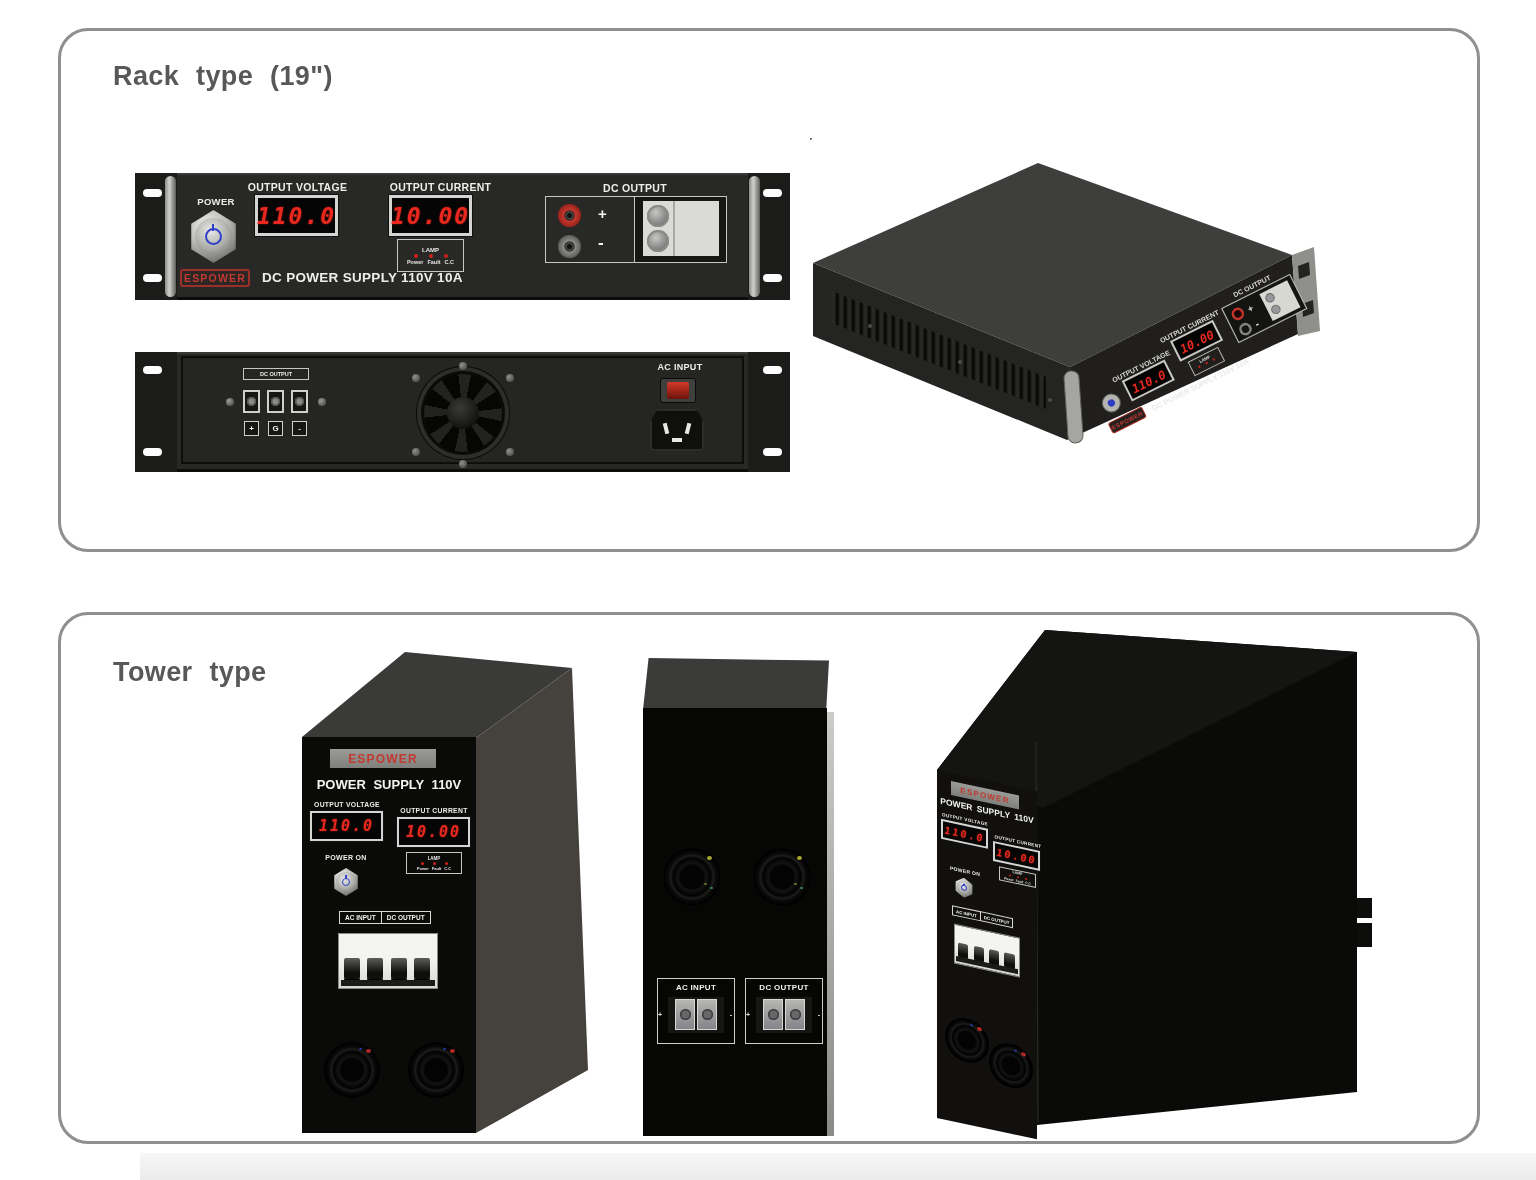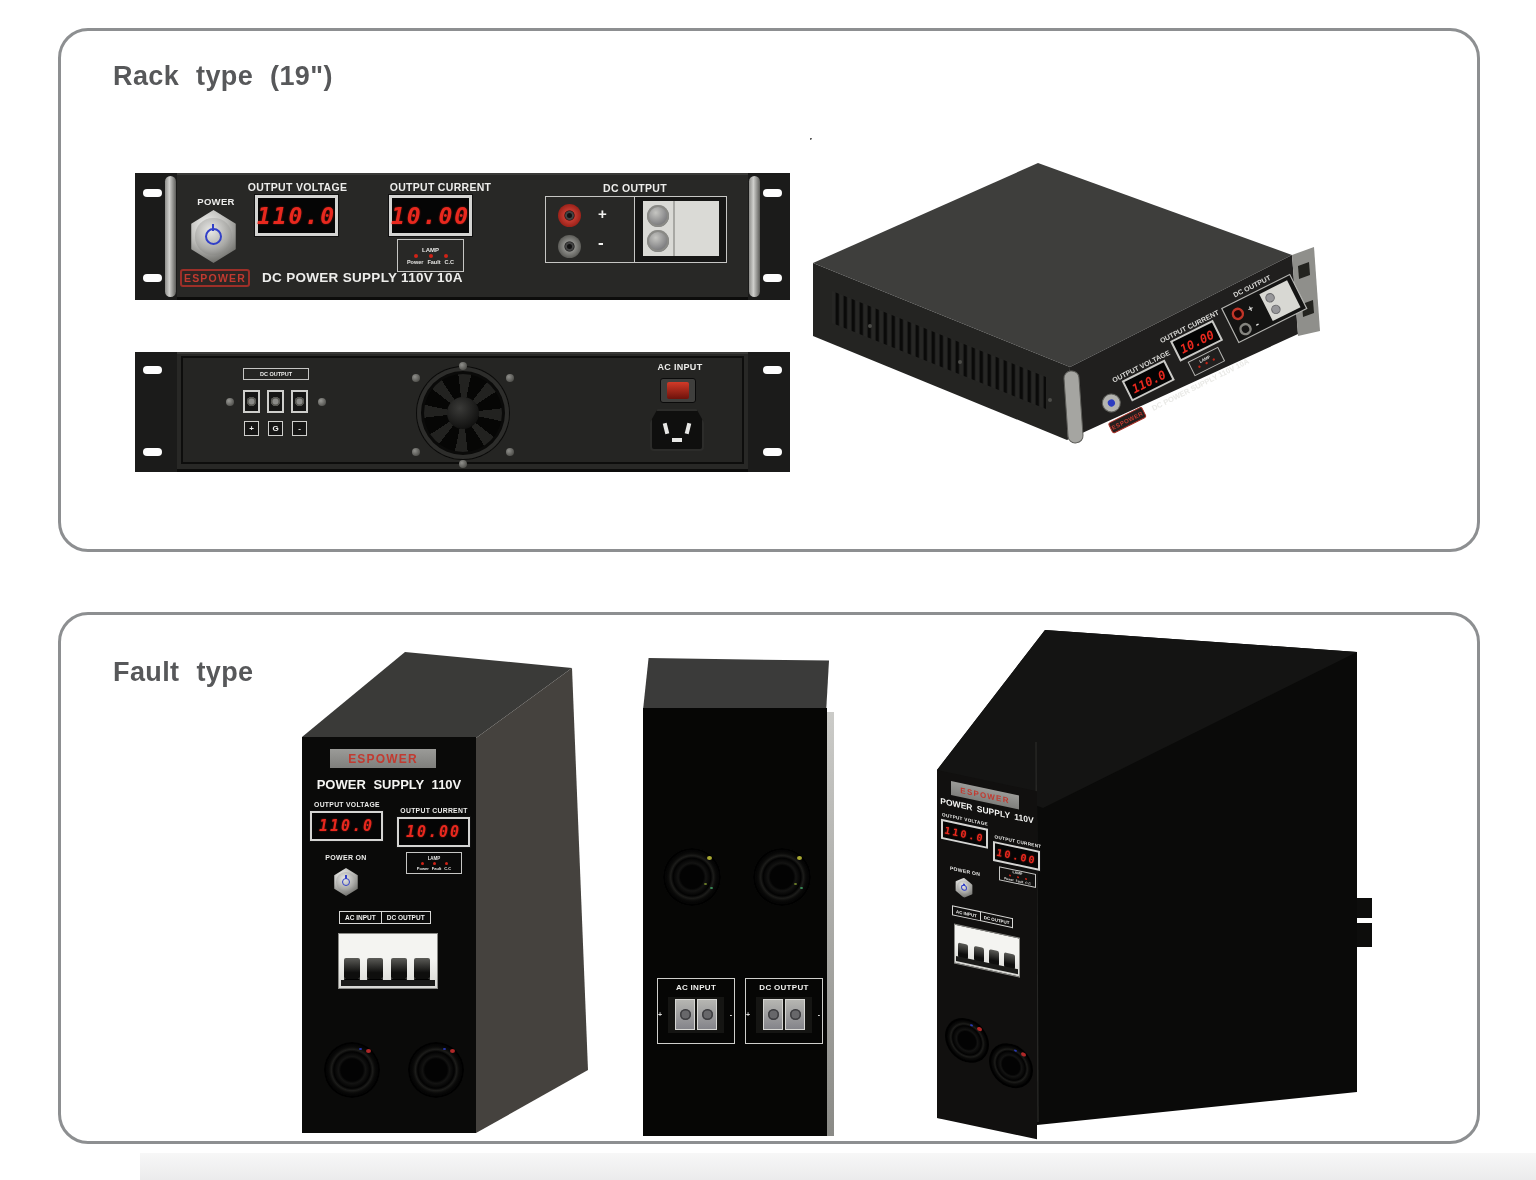--- a/index.html
+++ b/index.html
@@ -307,21 +307,21 @@
     <rect x="201" y="17" width="31" height="30" fill="#d8d8d3"></rect>
     <circle cx="209" cy="25" r="4.2" fill="#97979a" stroke="#67676a"></circle>
     <circle cx="209" cy="38" r="4.2" fill="#97979a" stroke="#67676a"></circle>
     <rect x="8" y="65" width="37" height="11" rx="2" fill="#251f1e" stroke="#a52d24"></rect>
     <text x="26.5" y="73" font-size="6" fill="#c43a30" text-anchor="middle" letter-spacing="0.5">ESPOWER</text>
     <text x="54" y="74" font-size="7.5" fill="#e9e9e6">DC POWER SUPPLY 110V 10A</text>
   </g>
 </svg>
 
 <section class="card" id="card-tower">
-  <h2 class="card-title" id="tower-title">Fault type</h2>
+  <h2 class="card-title" id="tower-title">Tower type</h2>
 </section>
 
 <svg class="abs" id="tower-left-svg" viewBox="0 0 300 495">
   <polygon points="7,92 110,7 277,23 181,93" fill="#3a3a38"></polygon>
   <polygon points="181,93 277,23 293,425 181,488" fill="#45423e"></polygon>
 </svg>
 
 <div class="abs" id="tower-left-front">
   <div class="logo silver" style="left:28px;top:12px;width:106px;height:19px;font-size:12px">ESPOWER</div>
   <div class="t-title" style="top:40px;font-size:13px">POWER SUPPLY 110V</div>

